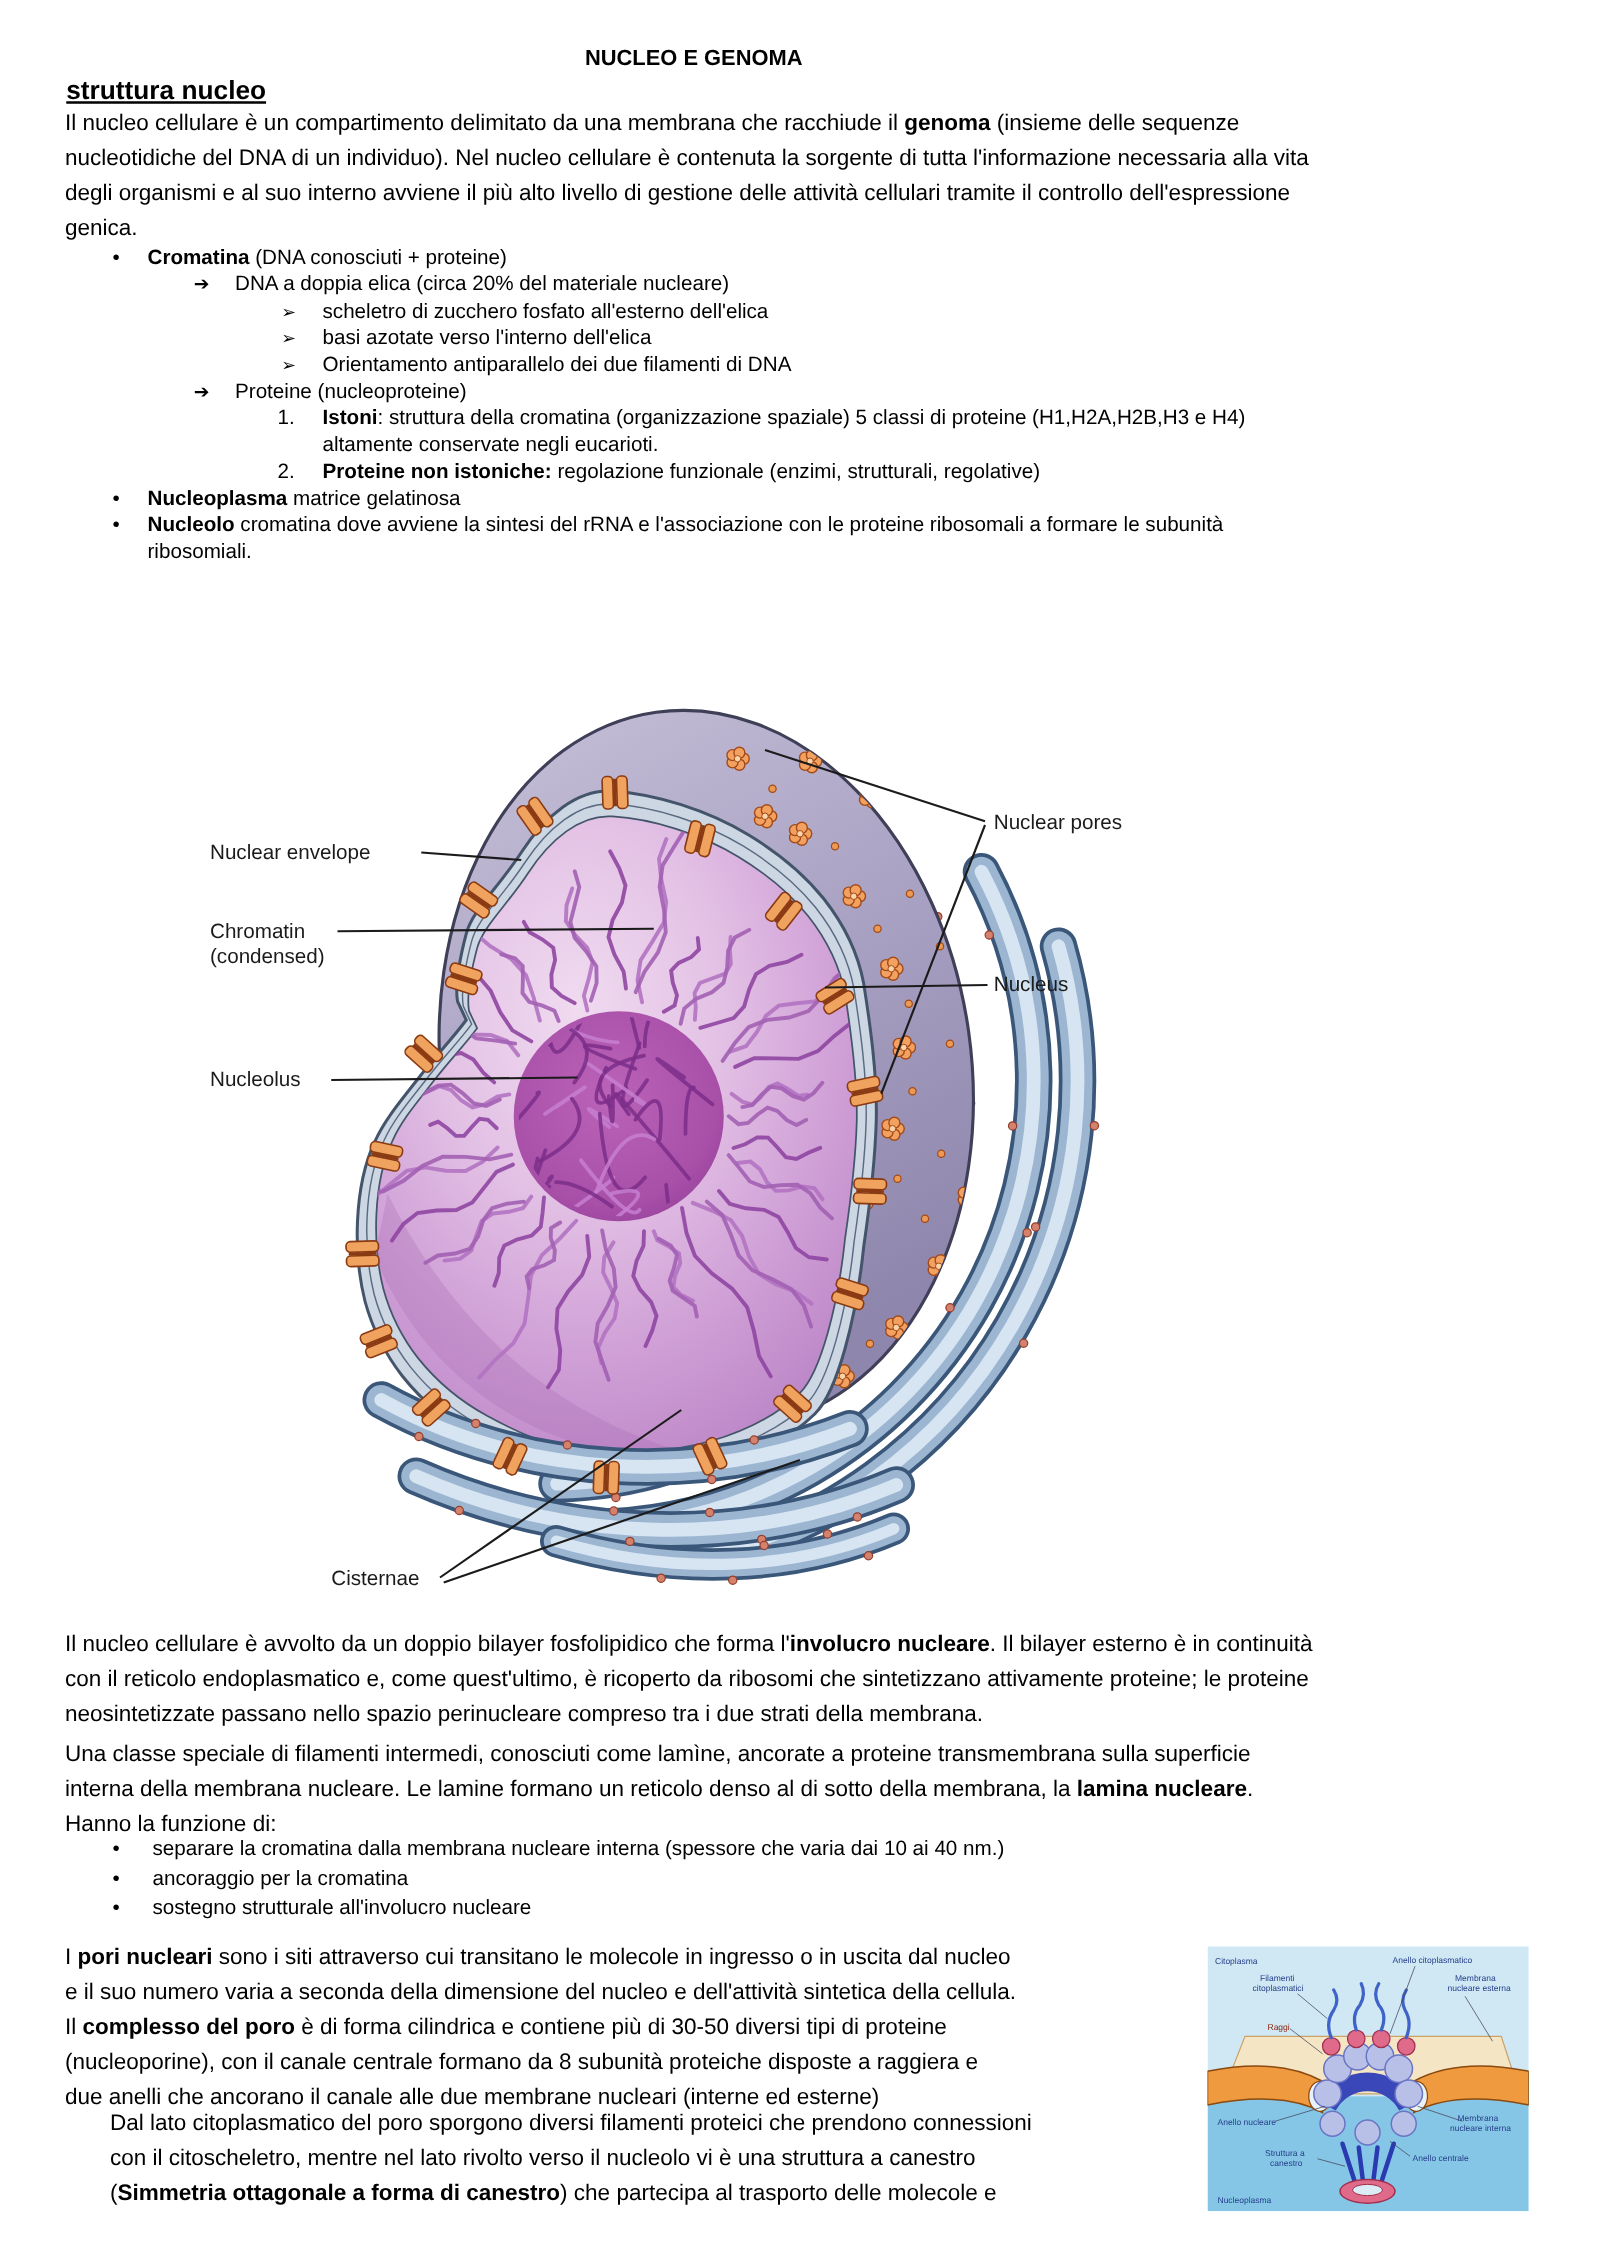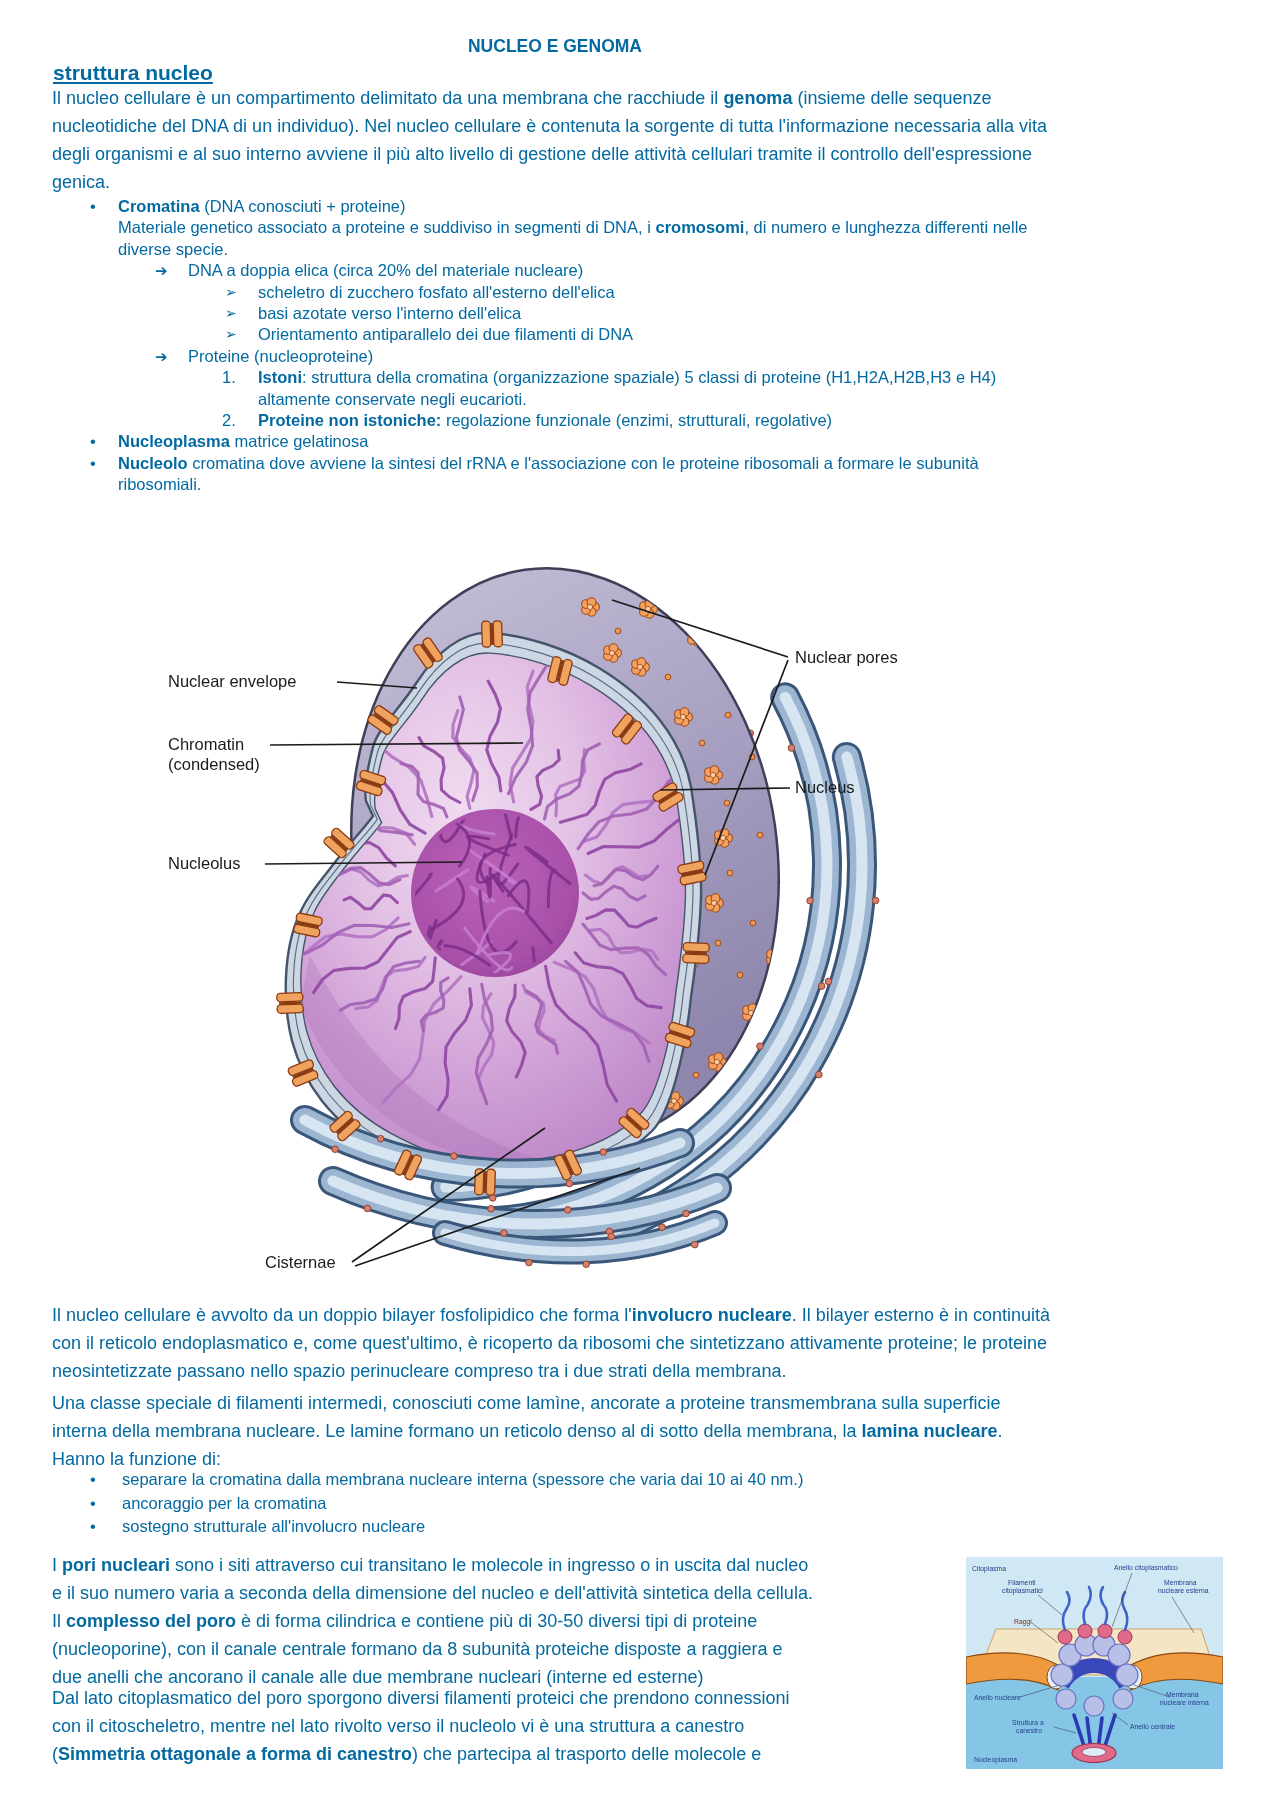--- a/index.html
+++ b/index.html
@@ -1,17 +1,17 @@
 <!DOCTYPE html>
 <html><head>
 <meta charset="utf-8">
 <style>
   html,body{margin:0;padding:0;background:#ffffff;}
   .page{position:relative;width:1280px;height:1808px;background:#ffffff;overflow:hidden;
-        font-family:"Liberation Sans","DejaVu Sans",sans-serif;color:#0369a1;}
+        font-family:"Liberation Sans","DejaVu Sans",sans-serif;color:#000000;}
   .abs{position:absolute;}
   .doc-title{left:53px;top:36px;width:1004px;text-align:center;font-size:17.5px;font-weight:bold;}
   .doc-heading{left:53px;top:61px;font-size:21px;font-weight:bold;text-decoration:underline;}
   .para{left:52px;width:1004px;font-size:18px;line-height:28px;}
   .narrow{width:762px;}
   .b{font-weight:bold;}
   .u{}
   #main-list{left:53px;top:196px;width:1004px;font-size:16.5px;line-height:21.4px;}
   #lamina-list{left:53px;top:1468px;width:1004px;font-size:16.5px;line-height:23.5px;}
   .li{position:relative;}
@@ -34,21 +34,20 @@
 
 <div class="page">
 
   <div class="abs doc-title">NUCLEO E GENOMA</div>
   <div class="abs doc-heading">struttura nucleo</div>
 
   <div class="abs para" style="top:84px;"><span>Il nucleo cellulare è un compartimento delimitato da una membrana che racchiude il </span><span class="b">genoma</span><span> (insieme delle sequenze nucleotidiche del DNA di un individuo). Nel nucleo cellulare è contenuta la sorgente di tutta l'informazione necessaria alla vita degli organismi e al suo interno avviene il più alto livello di gestione delle attività cellulari tramite il controllo dell'espressione genica.</span></div>
 
   <div class="abs" id="main-list">
       <div class="li l1"><span class="mk">•</span><span class="b">Cromatina</span><span> (DNA conosciuti + proteine)</span></div>
-      <div class="li cont1"><span>Materiale genetico associato a proteine e suddiviso in segmenti di DNA, i </span><span class="b">cromosomi</span><span>, di numero e lunghezza differenti nelle diverse specie.</span></div>
       <div class="li l2"><span class="mk">➔</span><span>DNA a doppia elica (circa 20% del materiale nucleare)</span></div>
       <div class="li l3"><span class="mk">➢</span><span>scheletro di zucchero fosfato all'esterno dell'elica</span></div>
       <div class="li l3"><span class="mk">➢</span><span>basi azotate verso l'interno dell'elica</span></div>
       <div class="li l3"><span class="mk">➢</span><span>Orientamento antiparallelo dei due filamenti di DNA</span></div>
       <div class="li l2"><span class="mk">➔</span><span>Proteine (nucleoproteine)</span></div>
       <div class="li num"><span class="mk">1.</span><span class="b">Istoni</span><span>: struttura della cromatina (organizzazione spaziale) 5 classi di proteine (H1,H2A,H2B,H3 e H4) altamente conservate negli eucarioti.</span></div>
       <div class="li num"><span class="mk">2.</span><span class="b">Proteine non istoniche:</span><span> regolazione funzionale (enzimi, strutturali, regolative)</span></div>
       <div class="li l1"><span class="mk">•</span><span class="b">Nucleoplasma</span><span> matrice gelatinosa</span></div>
       <div class="li l1"><span class="mk">•</span><span class="b">Nucleolo</span><span> cromatina dove avviene la sintesi del rRNA e l'associazione con le proteine ribosomali a formare le subunità ribosomiali.</span></div>
     </div>
@@ -573,21 +572,21 @@
   </div>
 
   <div class="abs para" style="top:1301px;"><span>Il nucleo cellulare è avvolto da un </span><span class="u">doppio bilayer fosfolipidico</span><span> che forma l'</span><span class="b">involucro nucleare</span><span>. Il bilayer esterno è in continuità con il reticolo endoplasmatico e, come quest'ultimo, è ricoperto da ribosomi che sintetizzano attivamente proteine; le proteine neosintetizzate passano nello spazio perinucleare compreso tra i due strati della membrana.</span></div>
   <div class="abs para" style="top:1389px;"><span>Una classe speciale di filamenti intermedi, conosciuti come lamìne, ancorate a proteine transmembrana sulla superficie interna della membrana nucleare. Le lamine formano un reticolo denso al di sotto della membrana, la </span><span class="b">lamina nucleare</span><span>. Hanno la funzione di:</span></div>
   <div class="abs" id="lamina-list">
       <div class="li l1b"><span class="mk">•</span><span>separare la cromatina dalla membrana nucleare interna (spessore che varia dai 10 ai 40 nm.)</span></div>
       <div class="li l1b"><span class="mk">•</span><span>ancoraggio per la cromatina</span></div>
       <div class="li l1b"><span class="mk">•</span><span>sostegno strutturale all'involucro nucleare</span></div>
     </div>
   <div class="abs para narrow" style="top:1551px;"><span>I </span><span class="b">pori nucleari</span><span> sono i siti attraverso cui transitano le molecole in ingresso o in uscita dal nucleo e il suo numero varia a seconda della dimensione del nucleo e dell'attività sintetica della cellula. Il </span><span class="b">complesso del poro</span><span> è di forma cilindrica e contiene più di 30-50 diversi tipi di proteine (nucleoporine), con il canale centrale formano da 8 subunità proteiche disposte a raggiera e due anelli che ancorano il canale alle due membrane nucleari (interne ed esterne)</span></div>
-  <div class="abs para narrow" style="top:1684px;"><span>Dal lato citoplasmatico del poro sporgono diversi filamenti proteici che prendono connessioni con il citoscheletro, mentre nel lato rivolto verso il nucleolo vi è una struttura a canestro (</span><span class="b">Simmetria ottagonale a forma di canestro</span><span>) che partecipa al trasporto delle molecole e</span></div>
+  <div class="abs para narrow" style="top:1684px;margin-left:36px;"><span>Dal lato citoplasmatico del poro sporgono diversi filamenti proteici che prendono connessioni con il citoscheletro, mentre nel lato rivolto verso il nucleolo vi è una struttura a canestro (</span><span class="b">Simmetria ottagonale a forma di canestro</span><span>) che partecipa al trasporto delle molecole e</span></div>
 
   <div class="abs" id="pore-fig">
     <svg width="257" height="212" viewBox="0 0 257 212">
       <rect x="0" y="0" width="257" height="120" fill="#cfe8f4"></rect>
       <rect x="0" y="120" width="257" height="92" fill="#85c6e6"></rect>
       <polygon points="30,72 235,72 250,118 12,118" fill="#f4e6c4" stroke="#caa36a" stroke-width="1"></polygon>
       <path d="M0,100 C40,92 70,96 92,108 L92,133 C70,121 40,119 0,127 Z" fill="#ef9a3e" stroke="#8a4a10" stroke-width="1.2"></path>
       <path d="M257,100 C217,92 187,96 165,108 L165,133 C187,121 217,119 257,127 Z" fill="#ef9a3e" stroke="#8a4a10" stroke-width="1.2"></path>
       <ellipse cx="90" cy="120" rx="9" ry="12" fill="#e8f2f8" stroke="#8a4a10" stroke-width="1"></ellipse>
       <ellipse cx="167" cy="120" rx="9" ry="12" fill="#e8f2f8" stroke="#8a4a10" stroke-width="1"></ellipse>

